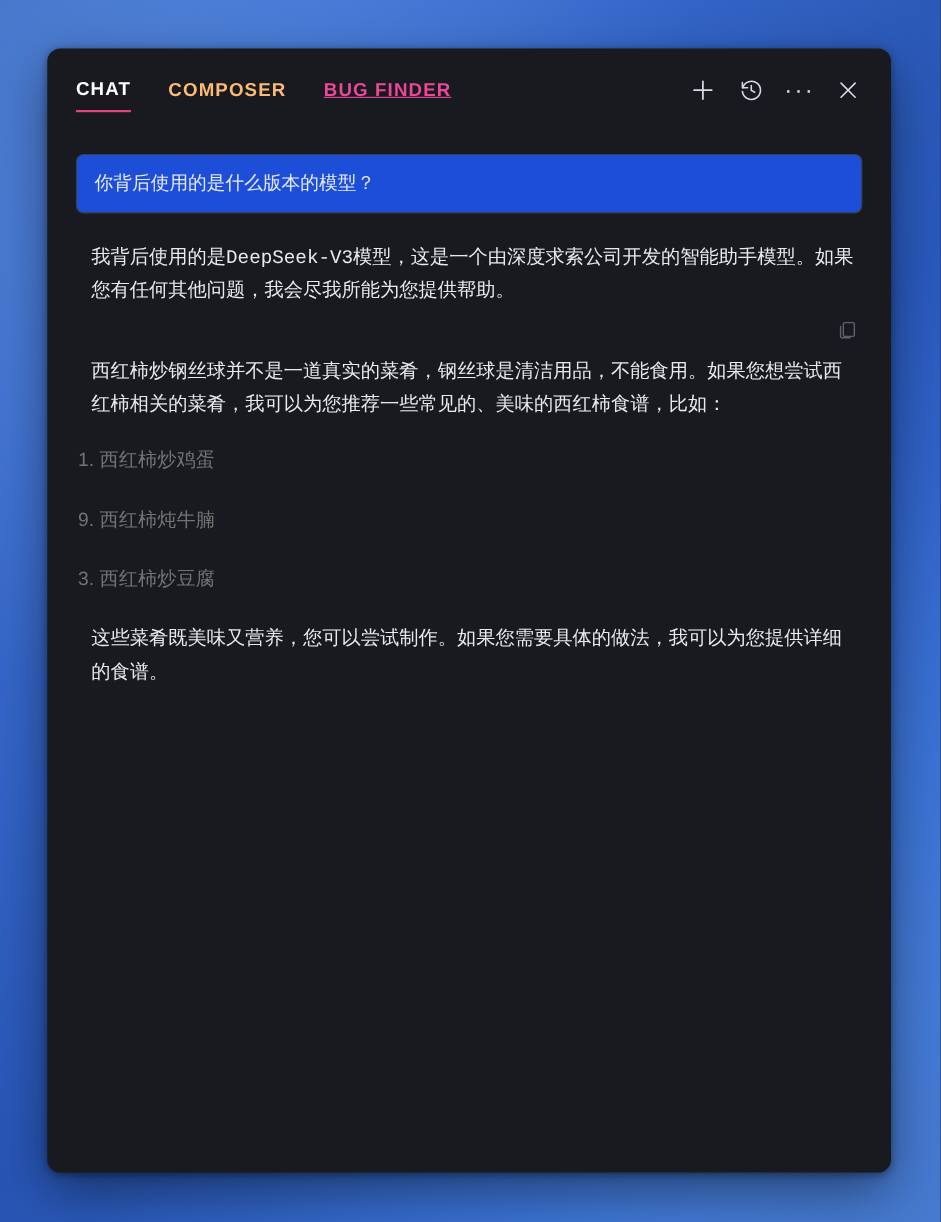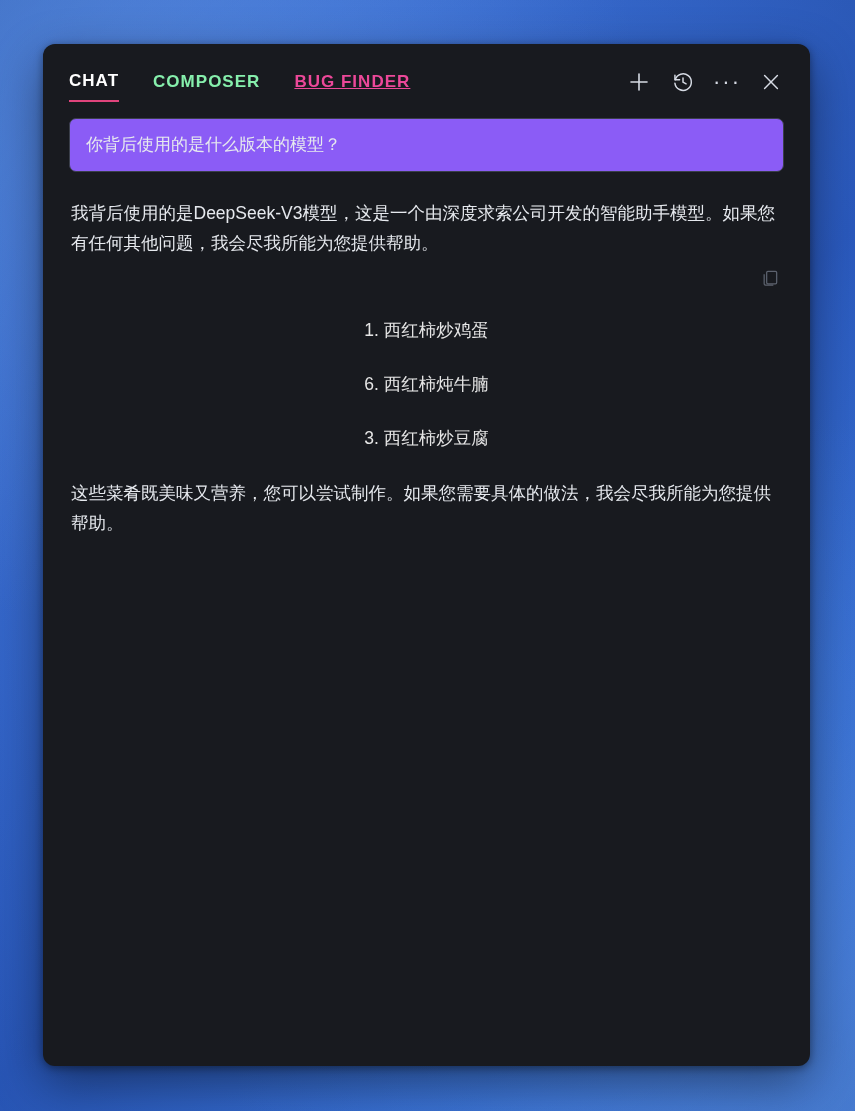--- a/index.html
+++ b/index.html
@@ -46,20 +46,21 @@
     left: 43px;
     top: 44px;
     width: 767px;
     height: 1022px;
     background: #181a1f;
     border-radius: 12px;
     box-shadow: 0 18px 50px rgba(0,0,0,0.45), 0 2px 8px rgba(0,0,0,0.4);
     display: flex;
     flex-direction: column;
     overflow: hidden;
+    gap: 22px;
   }
 
   
   #panel-header {
     display: flex;
     align-items: center;
     padding: 22px 26px 0 26px;
     height: 62px;
     box-sizing: border-box;
     flex: 0 0 auto;
@@ -71,21 +72,21 @@
     color: #8aa0c8;
     padding-bottom: 9px;
     margin-right: 34px;
     cursor: pointer;
     white-space: nowrap;
   }
   .tab.active {
     color: #ffffff;
     border-bottom: 2px solid #e0447c;
   }
-  .tab.composer { color: #86efac; }
+  .tab.composer { color: #fdba74; }
   .tab.bugfinder { color: #ec4899; text-decoration: underline; }
 
   #header-actions {
     margin-left: auto;
     display: flex;
     align-items: center;
     gap: 18px;
     padding-bottom: 8px;
   }
   .hicon {
@@ -107,44 +108,43 @@
 
   
   #conversation {
     flex: 1 1 auto;
     overflow: hidden;
     padding: 12px 26px 0 26px;
   }
 
   .user-bubble {
     border: 1px solid #3a3f4a;
-    background: #8b5cf6;
+    background: #1d4ed8;
     border-radius: 7px;
     padding: 15px 16px;
     color: #e6e9ee;
     font-size: 17px;
     line-height: 1.3;
     margin-bottom: 26px;
   }
 
   .assistant-msg {
     color: #e6e9ee;
     font-size: 17.5px;
     line-height: 1.72;
     margin: 0 2px 6px 2px;
   }
-  .assistant-msg p { margin: 0 0 14px 0; }
+  .assistant-msg p { margin: 0 0 14px 12px; font-family: Liberation Mono, monospace; }
   .assistant-msg p:last-child { margin-bottom: 0; }
 
   .list-item {
     font-size: 17.5px;
-    color: #e5e5e5;
+    color: #737373;
     line-height: 1.6;
     margin: 0 2px 26px 2px;
-    text-align: center;
   }
 
   .msg-actions {
     display: flex;
     justify-content: flex-end;
     padding: 4px 4px 0 0;
     margin-bottom: 14px;
   }
   .copy-icon {
     width: 20px;
@@ -210,26 +210,29 @@
     <div class="msg-actions">
       <span class="copy-icon">
         <svg width="20" height="20" viewBox="0 0 24 24" fill="none" stroke="currentColor" stroke-width="1.5" stroke-linejoin="round">
           <rect x="8" y="4" width="12" height="15" rx="1.5"></rect>
           <path d="M5 7.5 v11.5 a1.5 1.5 0 0 0 1.5 1.5 H16"></path>
         </svg>
       </span>
     </div>
 
 
+    <div class="assistant-msg">
+      <p>西红柿炒钢丝球并不是一道真实的菜肴，钢丝球是清洁用品，不能食用。如果您想尝试西红柿相关的菜肴，我可以为您推荐一些常见的、美味的西红柿食谱，比如：</p>
+    </div>
 
     <div class="spacer-sm"></div>
 
     <div class="list-item">1. 西红柿炒鸡蛋</div>
-    <div class="list-item">6. 西红柿炖牛腩</div>
+    <div class="list-item">9. 西红柿炖牛腩</div>
     <div class="list-item">3. 西红柿炒豆腐</div>
 
     <div class="assistant-msg">
-      <p>这些菜肴既美味又营养，您可以尝试制作。如果您需要具体的做法，我会尽我所能为您提供帮助。</p>
+      <p>这些菜肴既美味又营养，您可以尝试制作。如果您需要具体的做法，我可以为您提供详细的食谱。</p>
     </div>
 
   </div>
 
 </div>
 
 </body></html>

